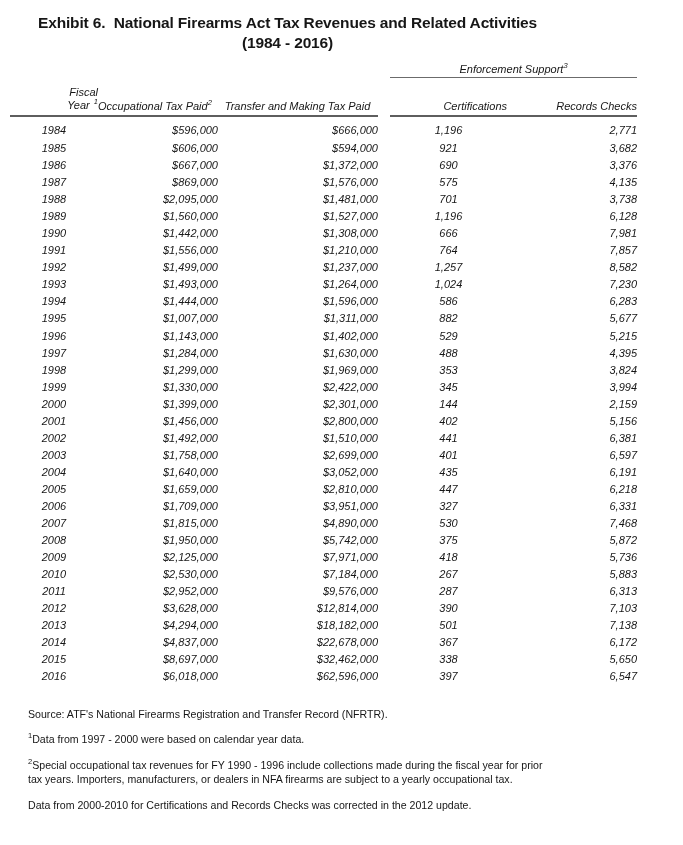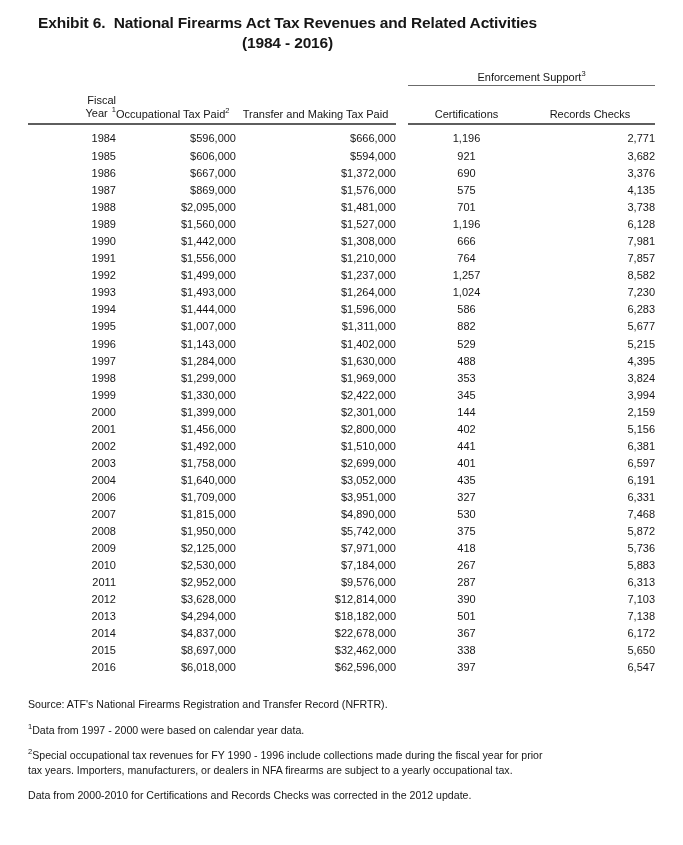--- a/index.html
+++ b/index.html
@@ -31,24 +31,25 @@
   .title-line {
     font-size: 15.5px;
     font-weight: bold;
     letter-spacing: -0.15px;
     line-height: 20px;
     white-space: pre;
   }
 
   
   .table-wrap {
-    margin-top: 14px;
-    padding-left: 28px;
+    margin-top: 6px;
+    padding-left: 10px;
     padding-right: 28px;
     position: relative;
+    font-style: italic;
   }
   table.grid {
     border-collapse: collapse;
     width: 627px;
     table-layout: fixed;
   }
   table.grid col.c-year   { width: 88px; }
   table.grid col.c-occ    { width: 120px; }
   table.grid col.c-trans  { width: 160px; }
   table.grid col.c-gap    { width: 12px;  }
@@ -77,21 +78,21 @@
   td.spacer-rule { padding: 0; height: 1px; font-size: 0; line-height: 0; }
 
   
   td.colhead {
     font-size: 11px;
     vertical-align: bottom;
     padding: 0 0 3px 0;
     height: 34px;
   }
   td.colhead.ch-year   { text-align: right;   padding-left: 5px; line-height: 13px; }
-  td.colhead.ch-center { text-align: center; }
+  td.colhead.ch-center { text-align: right; }
   td.colhead.ch-occ    { text-align: left;  padding-right: 2px; }
   td.colhead.ch-trans  { text-align: center;  padding-right: 1px; }
 
   td.head-rule {
     padding: 0;
     height: 2px;
     font-size: 0;
     line-height: 0;
   }
   td.head-rule > div {
@@ -109,21 +110,21 @@
   .sup-sp { letter-spacing: 1px; }
 
   
   tr.drow td {
     font-size: 11px;
     height: 17.05px;
     padding: 0;
     line-height: 17.05px;
     white-space: nowrap;
   }
-  td.v-year  { text-align: right;  padding-left: 5px; }
+  td.v-year  { text-align: center;  padding-left: 5px; }
   td.v-occ   { text-align: right; padding-right: 2px; }
   td.v-trans { text-align: right; padding-right: 1px; }
   td.v-cert  { text-align: center; padding-right: 28px; }
   td.v-rec   { text-align: right; padding-right: 22px; }
   td.v-gap   { }
 
   tr.drow:first-child td { padding-top: 3px; height: 20px; line-height: 20px; }
 
   
   .notes {
@@ -356,20 +357,28 @@
           </tr>
           <tr class="drow">
             <td class="v-year">2004</td>
             <td class="v-occ">$1,640,000</td>
             <td class="v-trans">$3,052,000</td>
             <td class="v-gap"></td>
             <td class="v-cert">435</td>
             <td class="v-rec">6,191</td>
           </tr>
           <tr class="drow">
+            <td class="v-year">2005</td>
+            <td class="v-occ">$1,659,000</td>
+            <td class="v-trans">$2,810,000</td>
+            <td class="v-gap"></td>
+            <td class="v-cert">447</td>
+            <td class="v-rec">6,218</td>
+          </tr>
+          <tr class="drow">
             <td class="v-year">2006</td>
             <td class="v-occ">$1,709,000</td>
             <td class="v-trans">$3,951,000</td>
             <td class="v-gap"></td>
             <td class="v-cert">327</td>
             <td class="v-rec">6,331</td>
           </tr>
           <tr class="drow">
             <td class="v-year">2007</td>
             <td class="v-occ">$1,815,000</td>

